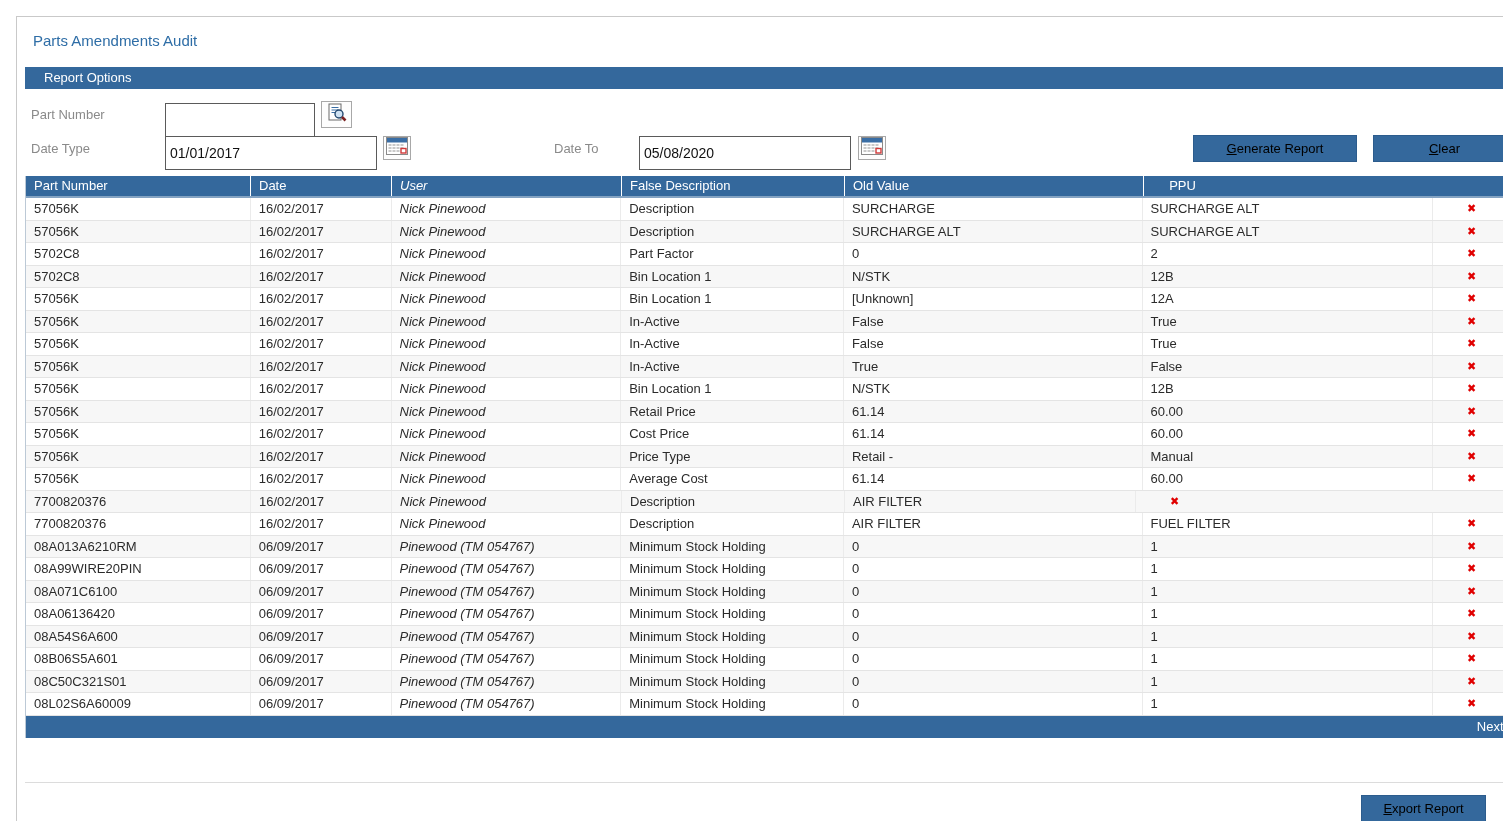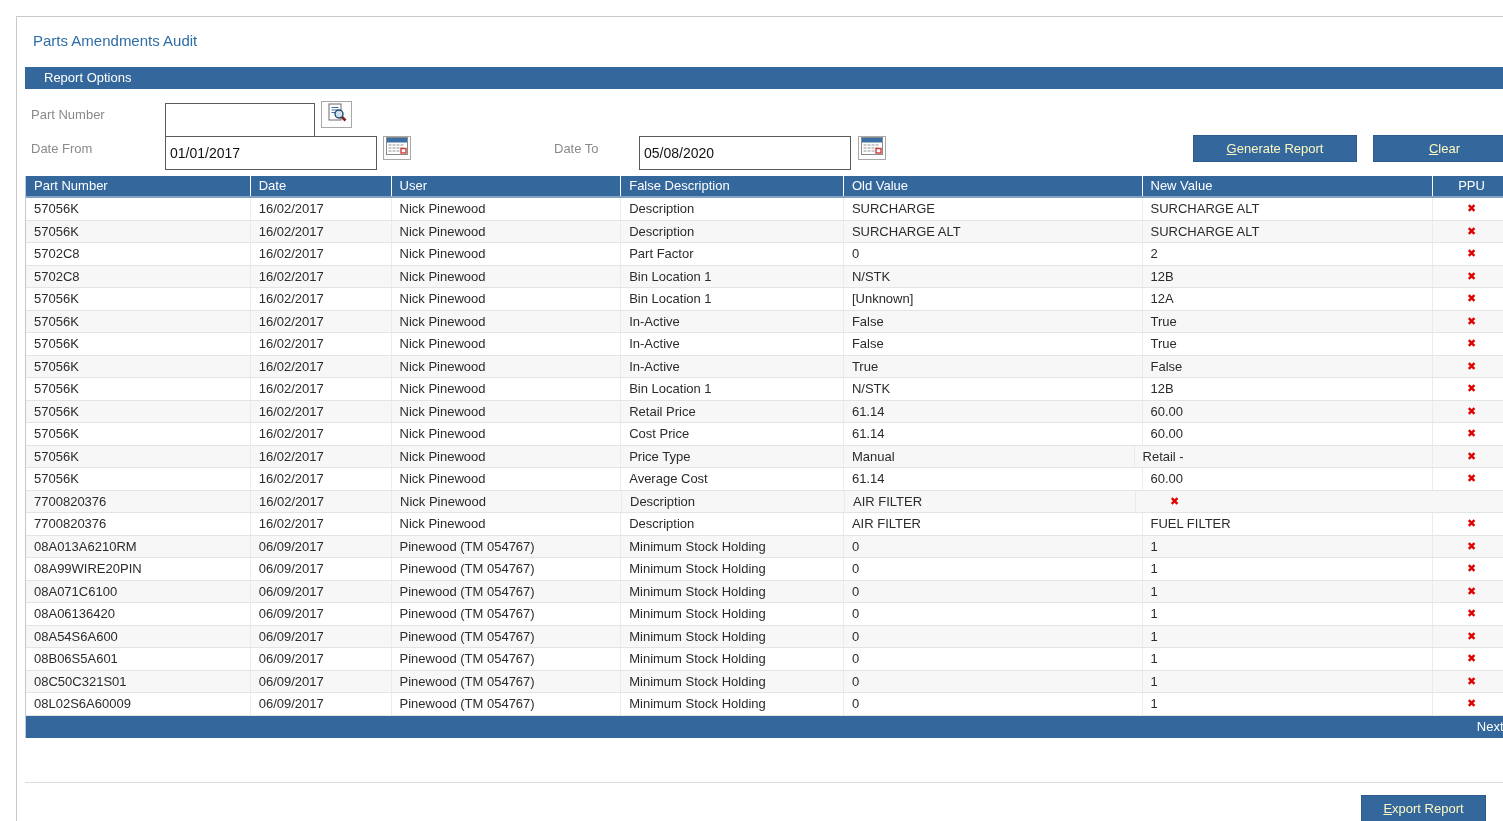--- a/index.html
+++ b/index.html
@@ -18,31 +18,31 @@
   input.txt { position:absolute; height:23px; border:1px solid #5a5a5a; font-family:inherit; font-size:14px; padding:16px 4px; color:#111; outline:none; }
   .inp-part { left:148px; top:86px; width:150px; }
   .inp-datefrom { left:148px; top:119px; width:212px; }
   .inp-dateto { left:622px; top:119px; width:212px; }
 
   .icon-btn { position:absolute; background:#fdfdfd; border:1px solid #a8a8a8; display:flex; align-items:center; justify-content:center; cursor:pointer; }
   .btn-search { left:304px; top:84px; width:31px; height:27px; }
   .btn-cal1 { left:366px; top:119px; width:28px; height:24px; }
   .btn-cal2 { left:841px; top:119px; width:28px; height:24px; }
 
-  .blue-btn { position:absolute; background:#34689C; border:1px solid #2c5c8d; color:#fef9c3; font-size:13px; text-align:center; cursor:pointer; font-family:inherit; }
+  .blue-btn { position:absolute; background:#34689C; border:1px solid #2c5c8d; color:#000000; font-size:13px; text-align:center; cursor:pointer; font-family:inherit; }
   .btn-generate { left:1176px; top:118px; width:164px; height:27px; line-height:25px; }
   .btn-clear { left:1356px; top:118px; width:143px; height:27px; line-height:25px; }
   .btn-export { left:1344px; top:778px; width:125px; height:27px; line-height:25px; }
 
   .grid { position:absolute; left:8px; top:159px; width:1486px; border-left:1px solid #bcc9d6; border-right:1px solid #bcc9d6; }
   .hdr { display:flex; background:#34689C; height:22px; border-bottom:2px solid #84a3c2; }
   .hdr-cell { color:#fff; font-size:13px; line-height:20px; padding-left:8px; border-right:1px solid #fff; overflow:hidden; white-space:nowrap; }
   .hdr-cell:last-child { border-right:none; text-align:center; padding-left:0; }
 
-  .c-part{width:225px;} .c-date{width:141px;} .c-user{width:230px;} .c-field{width:223px;}
+  .c-part{width:225px;} .c-date{width:141px;} .c-user{width:230px;font-style:italic;} .c-field{width:223px;}
   .c-old{width:299px;} .c-new{width:291px;} .c-ppu{width:77px;}
 
   .row { display:flex; height:22.5px; background:#fff; border-bottom:1px solid #e4e4e4; cursor:default; }
   .row:nth-child(even) { background:#f7f7f7; }
   .cell { font-size:13px; color:#2b2b2b; line-height:21px; padding-left:8px; border-right:1px solid #ebebeb; overflow:hidden; white-space:nowrap; }
   .cell:last-child { border-right:none; }
   .ppu-x { text-align:center; padding-left:0; color:#e00000; font-size:11px; font-weight:bold; line-height:21px; }
 
   .next-bar { display:flex; justify-content:flex-end; align-items:center; background:#34689C; height:22px; color:#fff; font-size:13px; }
   .next-btn { cursor:pointer; }
@@ -68,21 +68,21 @@
         <rect x="3" y="1" width="12" height="16" fill="#fff" stroke="#6a6a6a"></rect>
         <line x1="5.5" y1="4.5" x2="12.5" y2="4.5" stroke="#3a6ea5"></line>
         <line x1="5.5" y1="7" x2="12.5" y2="7" stroke="#3a6ea5"></line>
         <line x1="5.5" y1="9.5" x2="10" y2="9.5" stroke="#3a6ea5"></line>
         <circle cx="13" cy="11" r="4" fill="#cfe2f3" stroke="#23486e" stroke-width="1.4"></circle>
         <line x1="16" y1="14" x2="19.5" y2="17.5" stroke="#7d2222" stroke-width="2.6"></line>
       </svg>
     </span>
   </div>
 
-  <div class="form-label lbl-datefrom">Date From</div>
+  <div class="form-label lbl-datefrom">Date Type</div>
   <input class="txt inp-datefrom" type="text" value="01/01/2017" style="">
   <div class="icon-btn btn-cal1">
     <span>
       <svg width="22" height="18" viewBox="0 0 22 18">
         <rect x="0.5" y="0.5" width="21" height="17" fill="#fff" stroke="#8a8a8a"></rect>
         <rect x="1" y="1" width="20" height="4.5" fill="#3a6ea5"></rect>
         <g fill="#c9c9c9">
           <rect x="2.5" y="7" width="3" height="2"></rect>
             <rect x="6.5" y="7" width="3" height="2"></rect>
             <rect x="10.5" y="7" width="3" height="2"></rect>
@@ -128,21 +128,20 @@
   <div class="blue-btn btn-generate"><u>G</u>enerate Report</div>
   <div class="blue-btn btn-clear"><u>C</u>lear</div>
 
   <div class="grid">
     <div class="hdr">
       <div class="hdr-cell c-part">Part Number</div>
       <div class="hdr-cell c-date">Date</div>
       <div class="hdr-cell c-user">User</div>
       <div class="hdr-cell c-field">False Description</div>
       <div class="hdr-cell c-old">Old Value</div>
-      <div class="hdr-cell c-new">New Value</div>
       <div class="hdr-cell c-ppu">PPU</div>
     </div>
 
     <div id="table-body">
   <div class="row">
     <div class="cell c-part">57056K</div>
     <div class="cell c-date">16/02/2017</div>
     <div class="cell c-user">Nick Pinewood</div>
     <div class="cell c-field">Description</div>
     <div class="cell c-old">SURCHARGE</div>
@@ -248,22 +247,22 @@
     <div class="cell c-old">61.14</div>
     <div class="cell c-new">60.00</div>
     <div class="cell c-ppu ppu-x">✖</div>
   </div>
 
   <div class="row">
     <div class="cell c-part">57056K</div>
     <div class="cell c-date">16/02/2017</div>
     <div class="cell c-user">Nick Pinewood</div>
     <div class="cell c-field">Price Type</div>
+    <div class="cell c-old">Retail -</div>
     <div class="cell c-new">Manual</div>
-    <div class="cell c-old">Retail -</div>
     <div class="cell c-ppu ppu-x">✖</div>
   </div>
 
   <div class="row">
     <div class="cell c-part">57056K</div>
     <div class="cell c-date">16/02/2017</div>
     <div class="cell c-user">Nick Pinewood</div>
     <div class="cell c-field">Average Cost</div>
     <div class="cell c-old">61.14</div>
     <div class="cell c-new">60.00</div>

